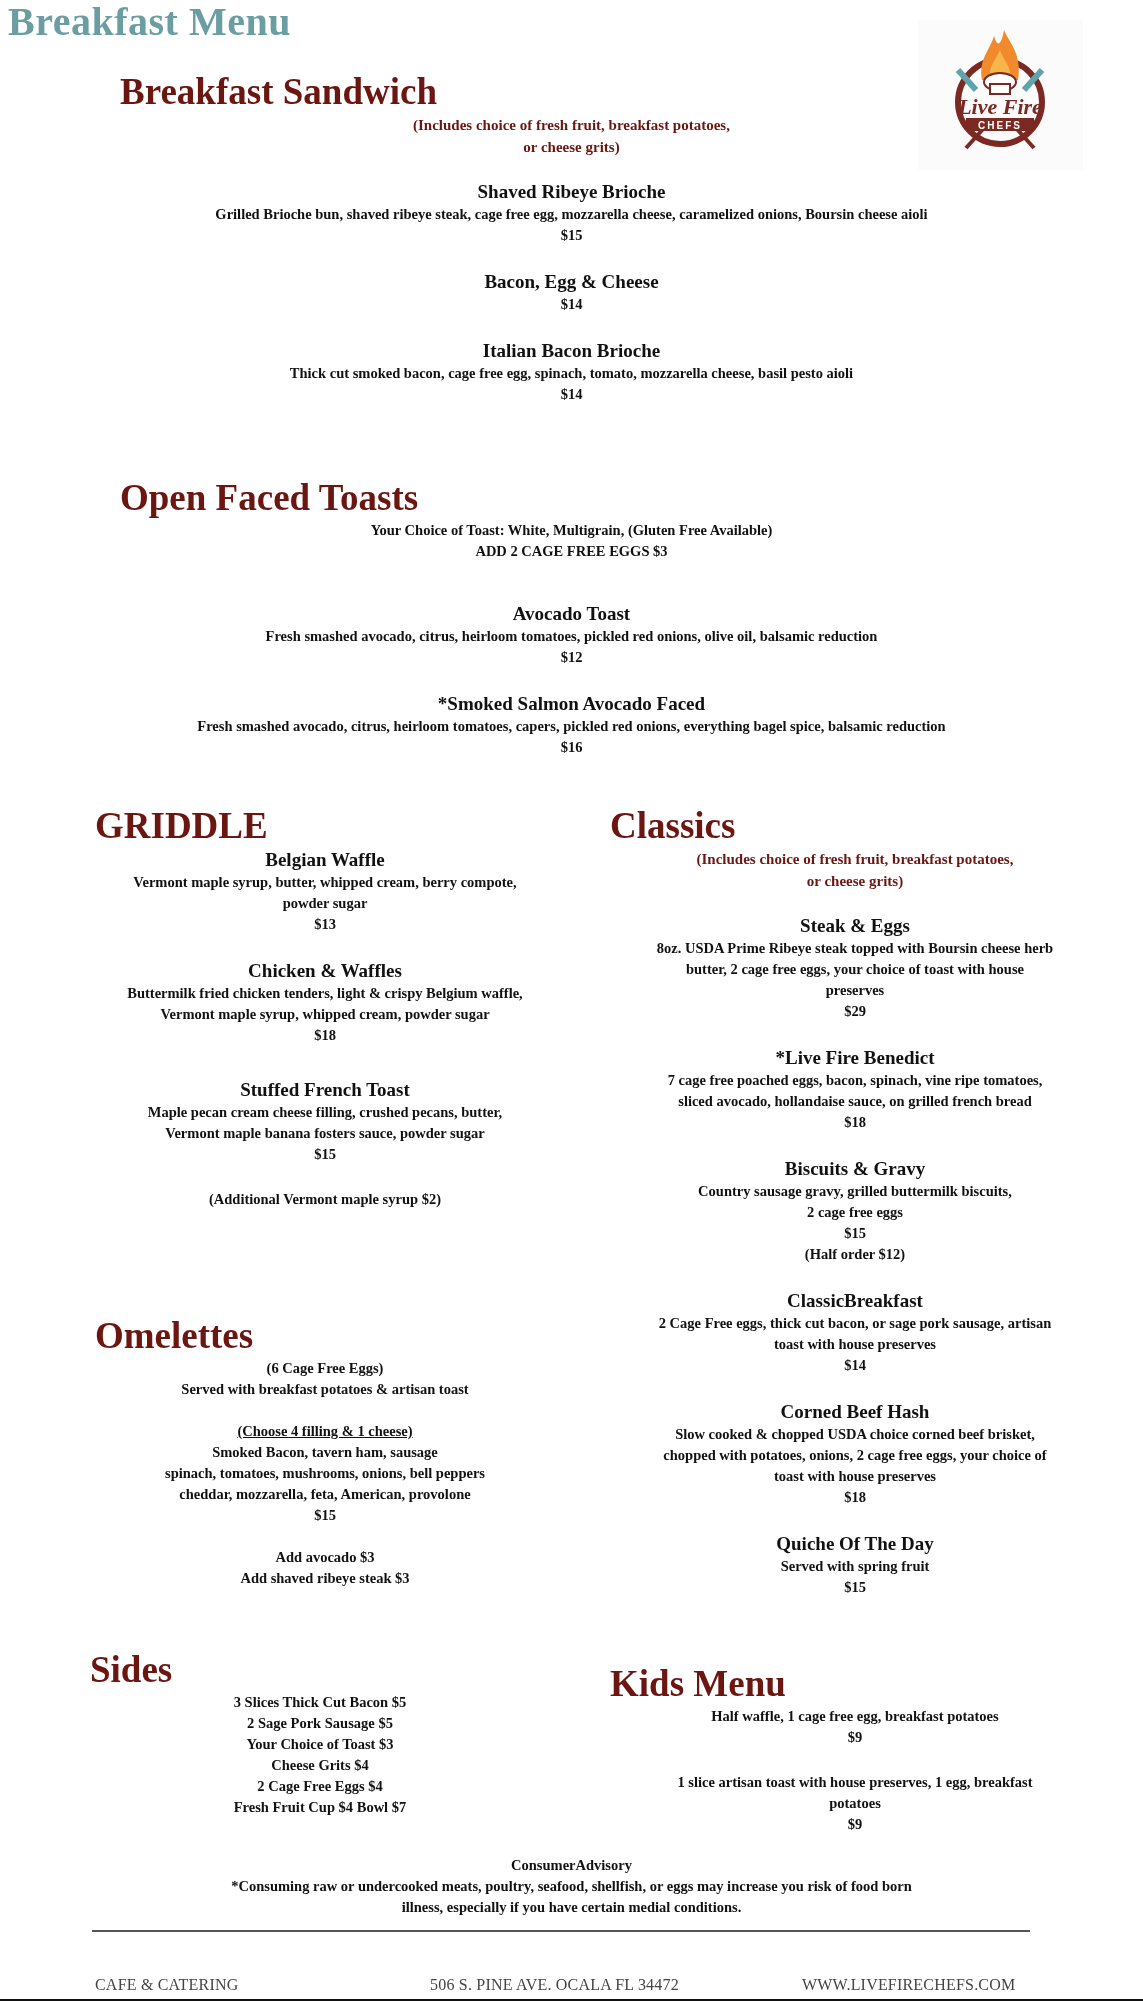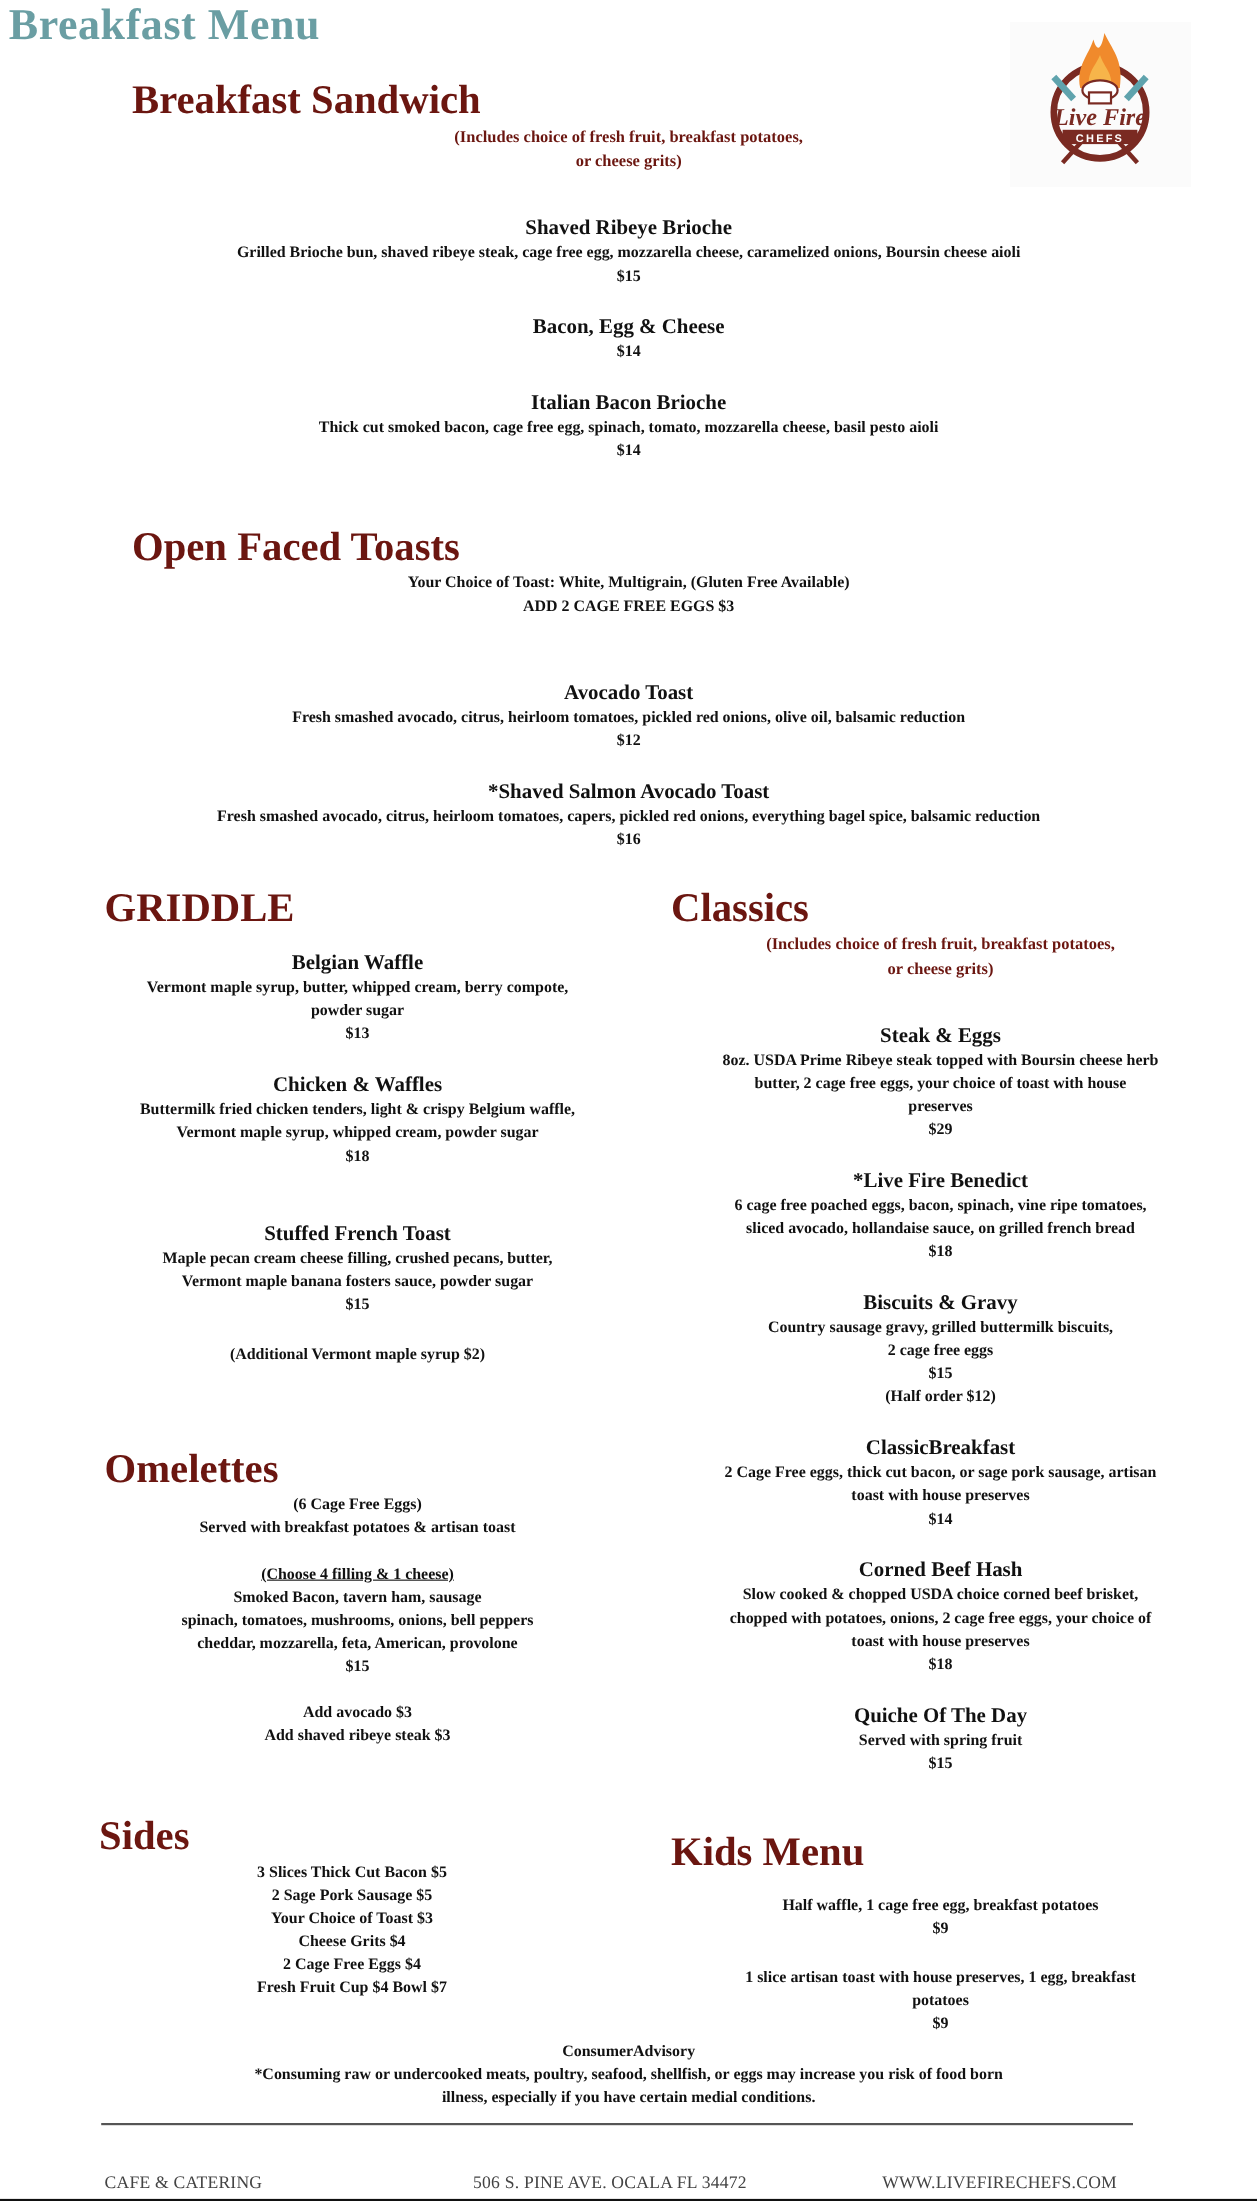--- a/index.html
+++ b/index.html
@@ -23,21 +23,21 @@
     font-size:15px; line-height:22px; text-align:center;
   }
   .item-name {
     font-family:"Liberation Serif", serif; font-weight:bold;
     font-size:19px; line-height:24px; text-align:center; color:#111;
   }
   .item-desc, .item-price, .plain {
     font-family:"Liberation Serif", serif; font-weight:bold;
     font-size:14.5px; line-height:21px; text-align:center; color:#111;
   }
-  .item { margin-bottom:24px;margin-top:16px; }
+  .item { margin-bottom:24px; }
   .u { text-decoration:underline; }
   .col-left { left:95px; width:460px; }
   .col-right { left:610px; width:490px; }
   .full { left:120px; width:903px; }
   .rule { left:92px; top:1930px; width:938px; height:2px; background:#555; }
   .footer {
     top:1976px; font-family:"Liberation Serif", serif; font-size:16px; color:#444;
     letter-spacing:0.2px;
   }
   .bottom-border { left:0; top:1999px; width:1143px; height:2px; background:#111; }
@@ -90,21 +90,21 @@
   <div class="sec-title">Open Faced Toasts</div>
   <div class="plain">Your Choice of Toast: White, Multigrain, (Gluten Free Available)</div>
   <div class="plain">ADD 2 CAGE FREE EGGS $3</div>
   <div style="height:40px"></div>
   <div class="item">
     <div class="item-name">Avocado Toast</div>
     <div class="item-desc">Fresh smashed avocado, citrus, heirloom tomatoes, pickled red onions, olive oil, balsamic reduction</div>
     <div class="item-price">$12</div>
   </div>
   <div class="item">
-    <div class="item-name">*Shaved Salmon Avocado Toast</div>
+    <div class="item-name">*Smoked Salmon Avocado Faced</div>
     <div class="item-desc">Fresh smashed avocado, citrus, heirloom tomatoes, capers, pickled red onions, everything bagel spice, balsamic reduction</div>
     <div class="item-price">$16</div>
   </div>
 </div>
 
 <div class="abs col-left" style="top:804px;">
   <div class="sec-title">GRIDDLE</div>
   <div class="item">
     <div class="item-name">Belgian Waffle</div>
     <div class="item-desc">Vermont maple syrup, butter, whipped cream, berry compote,</div>
@@ -160,21 +160,21 @@
 
   <div class="item">
     <div class="item-name">Steak &amp; Eggs</div>
     <div class="item-desc">8oz. USDA Prime Ribeye steak topped with Boursin cheese herb</div>
     <div class="item-desc">butter, 2 cage free eggs, your choice of toast with house</div>
     <div class="item-desc">preserves</div>
     <div class="item-price">$29</div>
   </div>
   <div class="item">
     <div class="item-name">*Live Fire Benedict</div>
-    <div class="item-desc">6 cage free poached eggs, bacon, spinach, vine ripe tomatoes,</div>
+    <div class="item-desc">7 cage free poached eggs, bacon, spinach, vine ripe tomatoes,</div>
     <div class="item-desc">sliced avocado, hollandaise sauce, on grilled french bread</div>
     <div class="item-price">$18</div>
   </div>
   <div class="item">
     <div class="item-name">Biscuits &amp; Gravy</div>
     <div class="item-desc">Country sausage gravy, grilled buttermilk biscuits,</div>
     <div class="item-desc">2 cage free eggs</div>
     <div class="item-price">$15</div>
     <div class="item-desc">(Half order $12)</div>
   </div>

